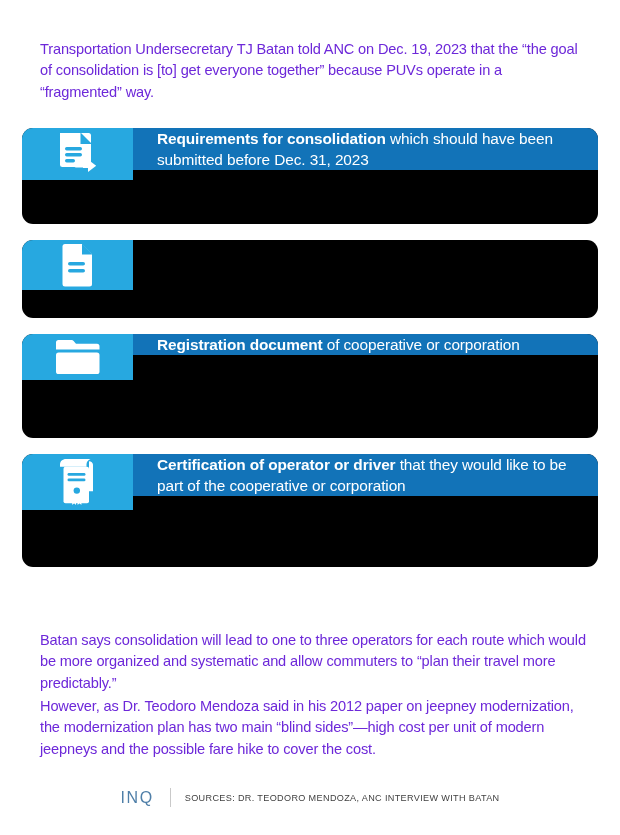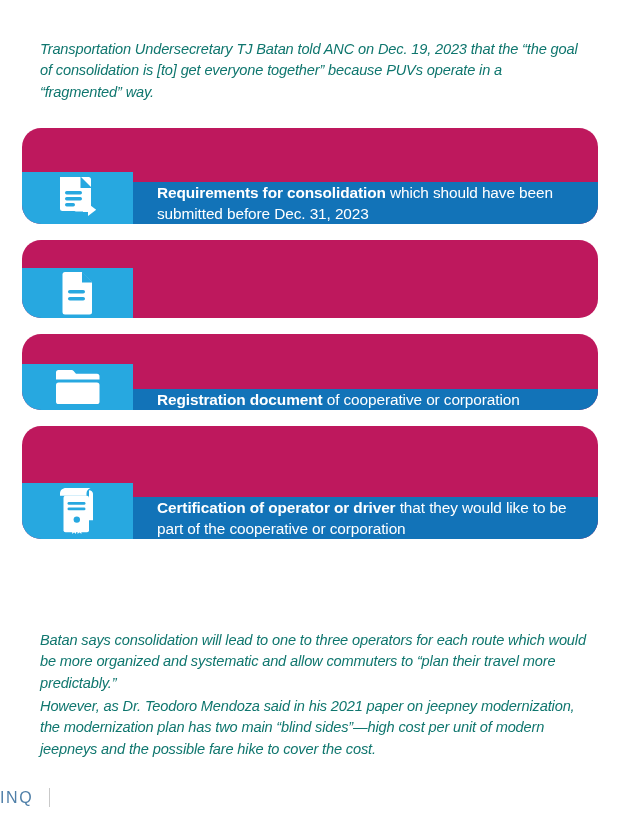--- a/index.html
+++ b/index.html
@@ -10,24 +10,23 @@
     width: 620px;
     height: 835px;
     background: #ffffff;
     font-family: "Liberation Sans", sans-serif;
     overflow: hidden;
     position: relative;
   }
 
   
   .prose {
-    font-style: italic;
     font-size: 14.6px;
     line-height: 21.5px;
-    color: #0f766e;
+    color: #6d28d9;
     letter-spacing: -0.15px;
   }
   #intro {
     position: absolute;
     left: 40px;
     top: 24px;
     width: 540px;
   }
   #para-1 {
     position: absolute;
@@ -44,25 +43,25 @@
 
   
   #cards {
     position: absolute;
     left: 22px;
     top: 128px;
     width: 576px;
   }
   .card {
     display: flex;
-    align-items: flex-end;
-    border-radius: 19px;
+    align-items: flex-start;
+    border-radius: 11px;
     overflow: hidden;
     margin-bottom: 16px;
-    background: #be185d;
+    background: #000000;
   }
   .card-icon {
     width: 111px;
     flex: 0 0 111px;
     background: #27a8e0;
     display: flex;
     align-items: center;
     justify-content: center;
   }
   .card-body {
@@ -77,34 +76,34 @@
     font-size: 15.4px;
     line-height: 21px;
     letter-spacing: -0.1px;
   }
   .card-text b {
     font-weight: bold;
   }
 
   .card-1 { height: 96px; }
   .card-2 { height: 78px; }
-  .card-3 { height: 76px; }
+  .card-3 { height: 104px; }
   .card-4 { height: 113px; margin-bottom: 4px; }
 
   .icon-svg { display: block; }
 
   
   #footer {
     position: absolute;
     left: 0;
     top: 788px;
     width: 620px;
     display: flex;
     align-items: center;
-    justify-content: flex-start;
+    justify-content: center;
   }
   #footer-logo {
     font-size: 16px;
     letter-spacing: 1.6px;
     color: #4f7fa8;
     font-weight: normal;
   }
   #footer-divider {
     width: 1px;
     height: 19px;
@@ -196,18 +195,19 @@
     <div class="card-body">
       <div class="card-text">
         <b>Certification of operator or driver</b><span> that they would like to be part of the cooperative or corporation</span>
       </div>
     </div>
   </div>
 
 </div>
 
 <p id="para-1" class="prose">Batan says consolidation will lead to one to three operators for each route which would be more organized and systematic and allow commuters to “plan their travel more predictably.”</p>
-<p id="para-2" class="prose">However, as Dr. Teodoro Mendoza said in his 2021 paper on jeepney modernization, the modernization plan has two main “blind sides”—high cost per unit of modern jeepneys and the possible fare hike to cover the cost.</p>
+<p id="para-2" class="prose">However, as Dr. Teodoro Mendoza said in his 2012 paper on jeepney modernization, the modernization plan has two main “blind sides”—high cost per unit of modern jeepneys and the possible fare hike to cover the cost.</p>
 
 <div id="footer">
   <span id="footer-logo">INQ</span>
   <span id="footer-divider"></span>
+  <span id="footer-sources">SOURCES: DR. TEODORO MENDOZA, ANC INTERVIEW WITH BATAN</span>
 </div>
 
 </body></html>

